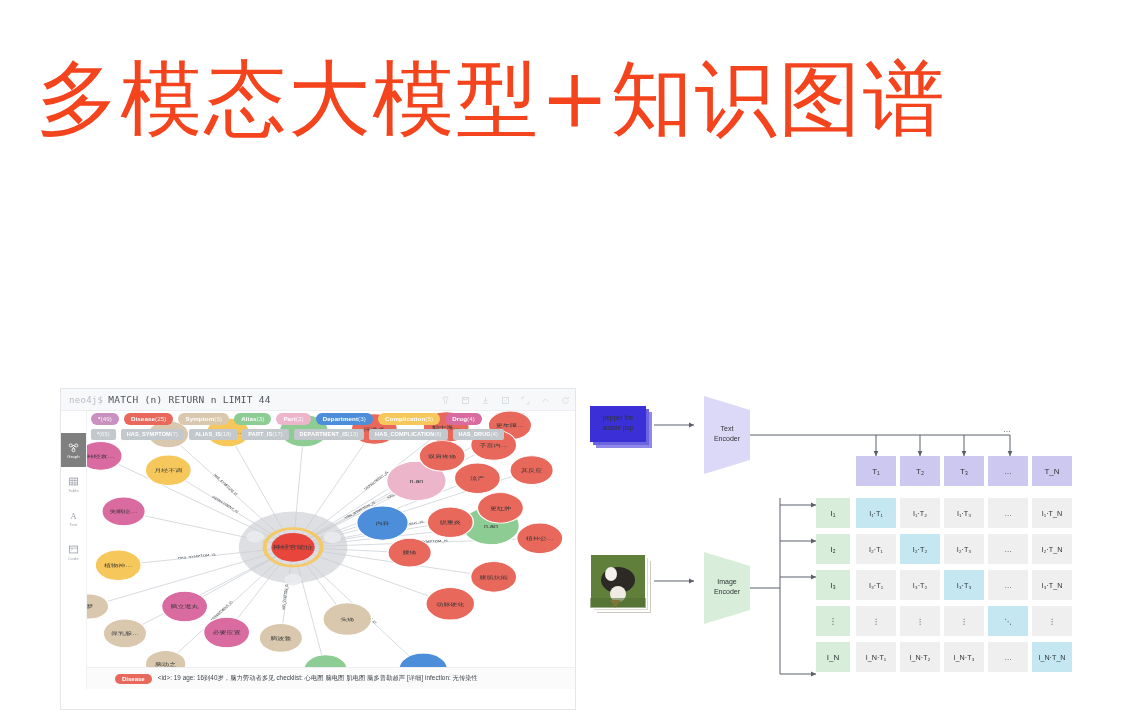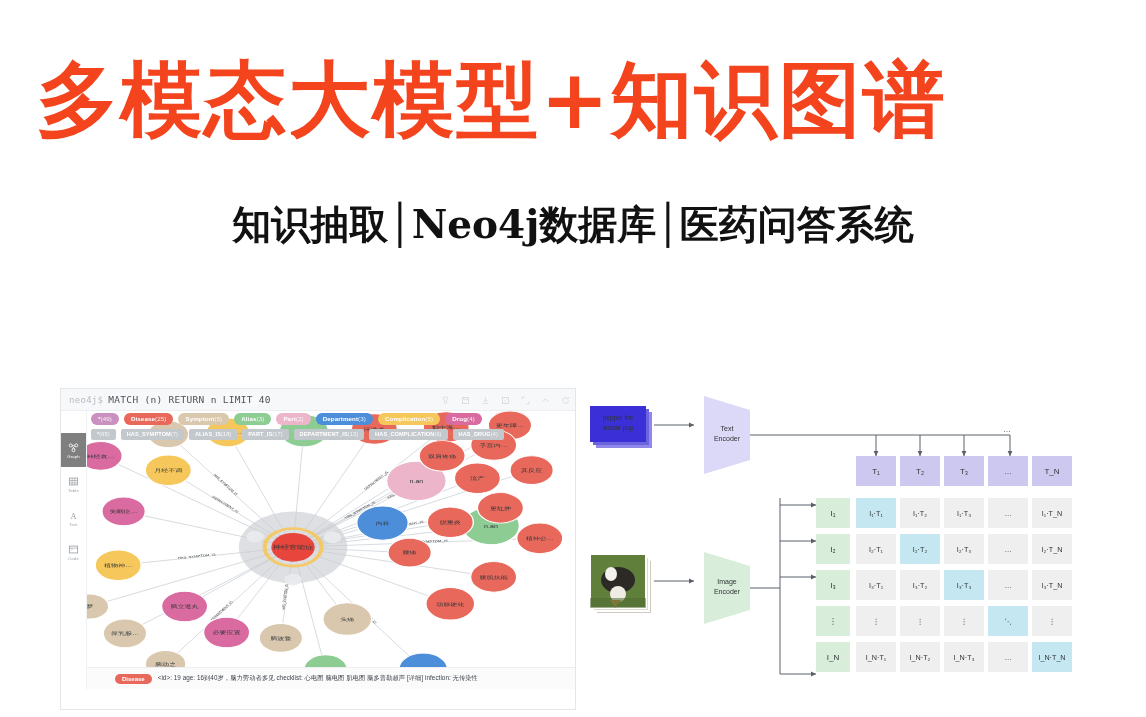--- a/index.html
+++ b/index.html
@@ -9,21 +9,21 @@
     font-family: "Liberation Sans", sans-serif;
     overflow: hidden;
   }
   .page { position: relative; width: 1146px; height: 717px; background: #fff; }
 
   
   .title-main {
     position: absolute; left: 0; top: 58px; width: 983px;
     text-align: center;
     font-family: "DejaVu Serif", "Liberation Serif", serif;
-    font-weight: 700;
+    font-weight: 400;
     font-size: 82px;
     line-height: 1.0;
     letter-spacing: 2px;
     color: #f4441e;
     white-space: nowrap;
   }
   .title-sub1 {
     position: absolute; left: 0; top: 203px; width: 1146px;
     text-align: center;
     font-family: "DejaVu Serif", "Liberation Serif", serif;
@@ -130,29 +130,28 @@
   }
   .clip-panel svg { width: 100%; height: 100%; display: block; }
   .lbl { font-family: "Liberation Sans", sans-serif; fill: #2f3336; }
 </style>
 </head>
 <body>
 
 <div class="page">
 
   <div class="title-main">多模态大模型+知识图谱</div>
-  <div class="title-sub1">知识抽取│Neo4j数据库│医药问答系统</div>
 
   <div class="panels">
 
     <div class="neo-panel">
 
       <div class="neo-querybar">
         <span class="neo-prompt">neo4j$</span>
-        <span class="neo-query">MATCH (n) RETURN n LIMIT 40</span>
+        <span class="neo-query">MATCH (n) RETURN n LIMIT 44</span>
         <div class="neo-toolbar">
           <span class="tb-ic">
               <svg viewBox="0 0 16 16">
                 <path d="M4 2h8v3l-2 2v4l-2 3-2-3V7L4 5z" fill="none" stroke="currentColor" stroke-width="1.4"></path>
               </svg>
             </span>
           <span class="tb-ic">
               <svg viewBox="0 0 16 16">
                 <rect x="2.5" y="2.5" width="11" height="11" fill="none" stroke="currentColor" stroke-width="1.4"></rect>
                 <path d="M5 2.5v4h6v-4" fill="none" stroke="currentColor" stroke-width="1.2"></path>

